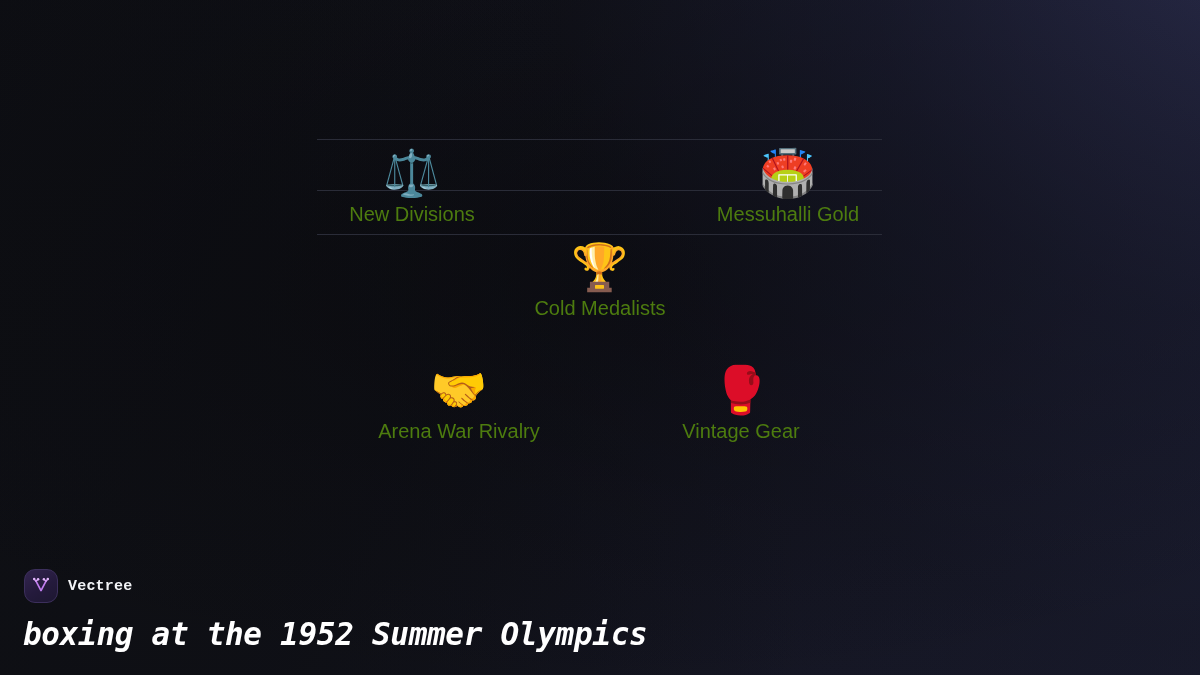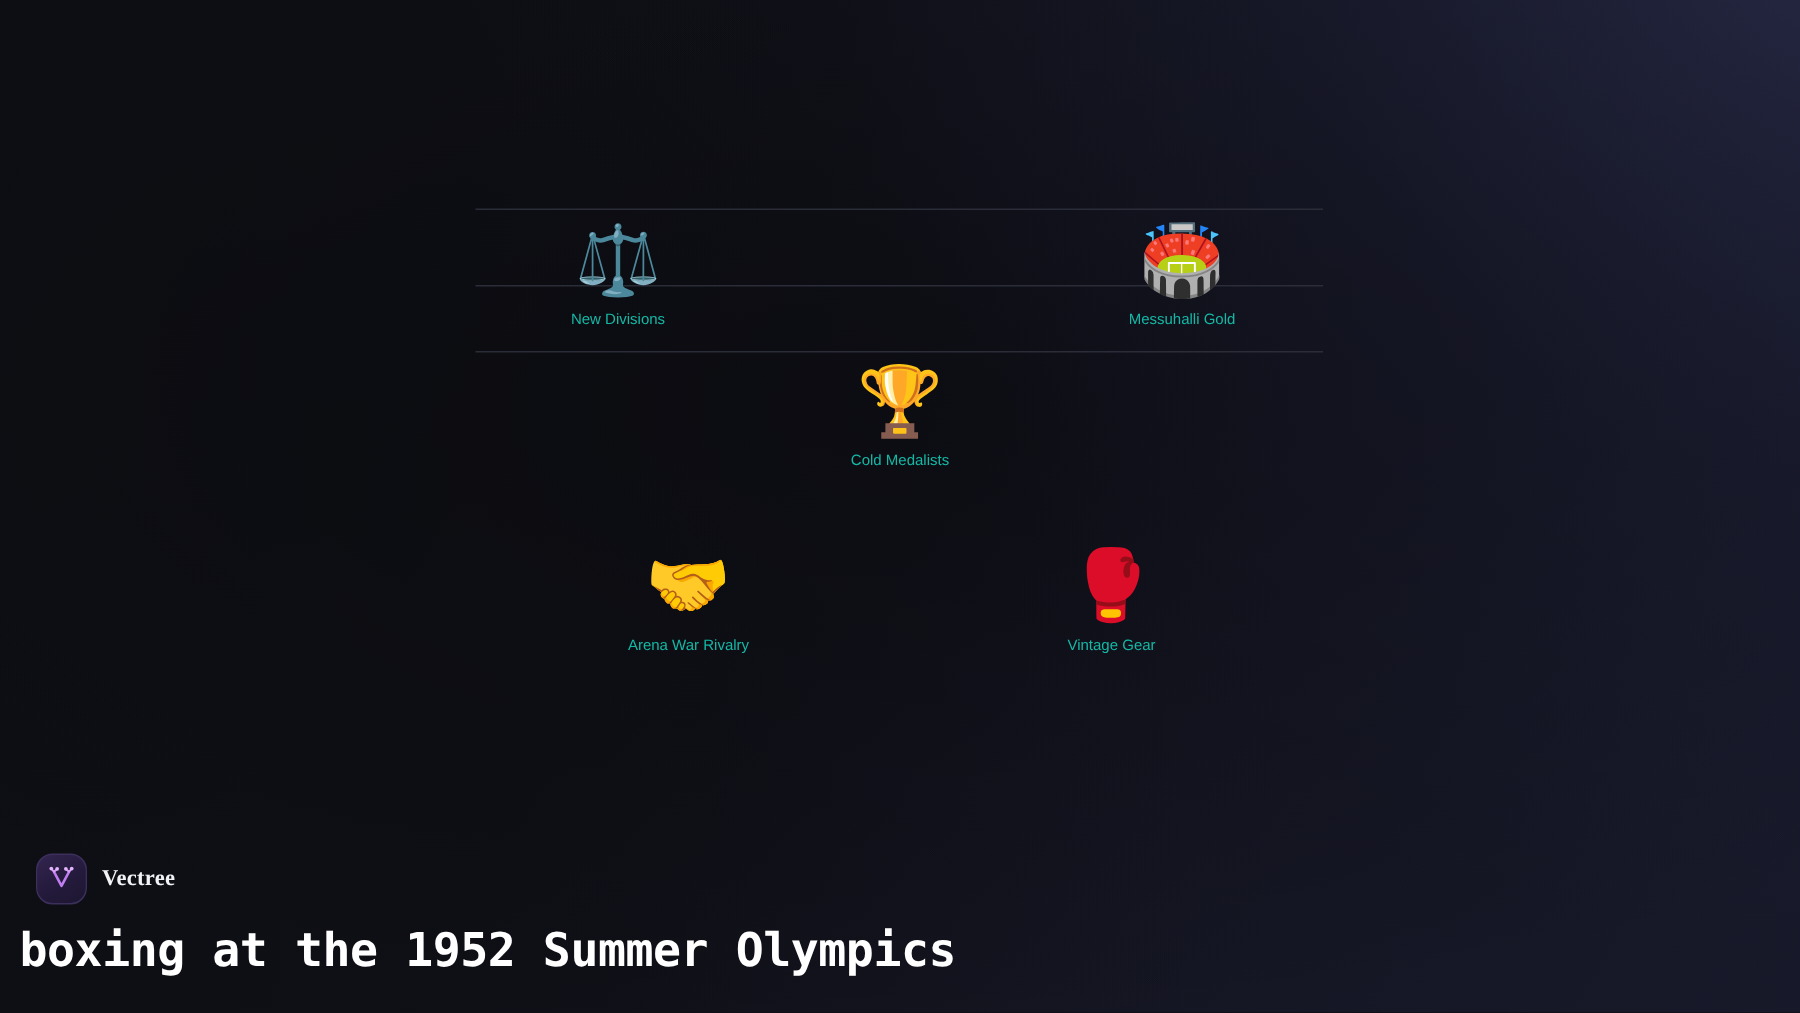--- a/index.html
+++ b/index.html
@@ -74,23 +74,23 @@
     font-size: 46px;
     line-height: 58px;
     height: 58px;
     display: block;
     text-align: center;
     user-select: none;
   }
   .node-label {
     margin-top: 2px;
     font-family: "Liberation Sans", sans-serif;
-    font-size: 10px;
+    font-size: 20px;
     line-height: 20px;
-    color: #14b8a6;
+    color: #4d7c0f;
     white-space: nowrap;
     text-align: center;
   }
 
   #node-0 { left: 412px; top: 144px; }
   #node-1 { left: 788px; top: 144px; }
   #node-2 { left: 600px; top: 238px; }
   #node-3 { left: 459px; top: 361px; }
   #node-4 { left: 741px; top: 361px; }
 
@@ -119,36 +119,37 @@
     border-radius: 11px;
     background: linear-gradient(150deg, #33254f 0%, #241a3c 55%, #1d1731 100%);
     border: 1px solid #3c2f5c;
     display: flex;
     align-items: center;
     justify-content: center;
     flex: none;
   }
   #brand-logo svg { display: block; }
   #brand-name {
-    font-family: Liberation Serif, serif;
+    font-family: Liberation Mono, monospace;
     font-size: 15px;
     font-weight: 700;
     letter-spacing: 0.2px;
     color: #f2f3f6;
   }
 
   #footer-line {
     position: absolute;
-    left: 13px;
+    left: 23px;
     right: 24px;
     top: 59px;
     height: 44px;
     display: flex;
     align-items: baseline;
     gap: 20px;
+    font-style: italic;
   }
   #page-title {
     font-family: "DejaVu Sans Mono", "Liberation Mono", monospace;
     font-size: 31px;
     font-weight: 700;
     letter-spacing: -0.3px;
     color: #ffffff;
     white-space: nowrap;
   }
   #page-url {

